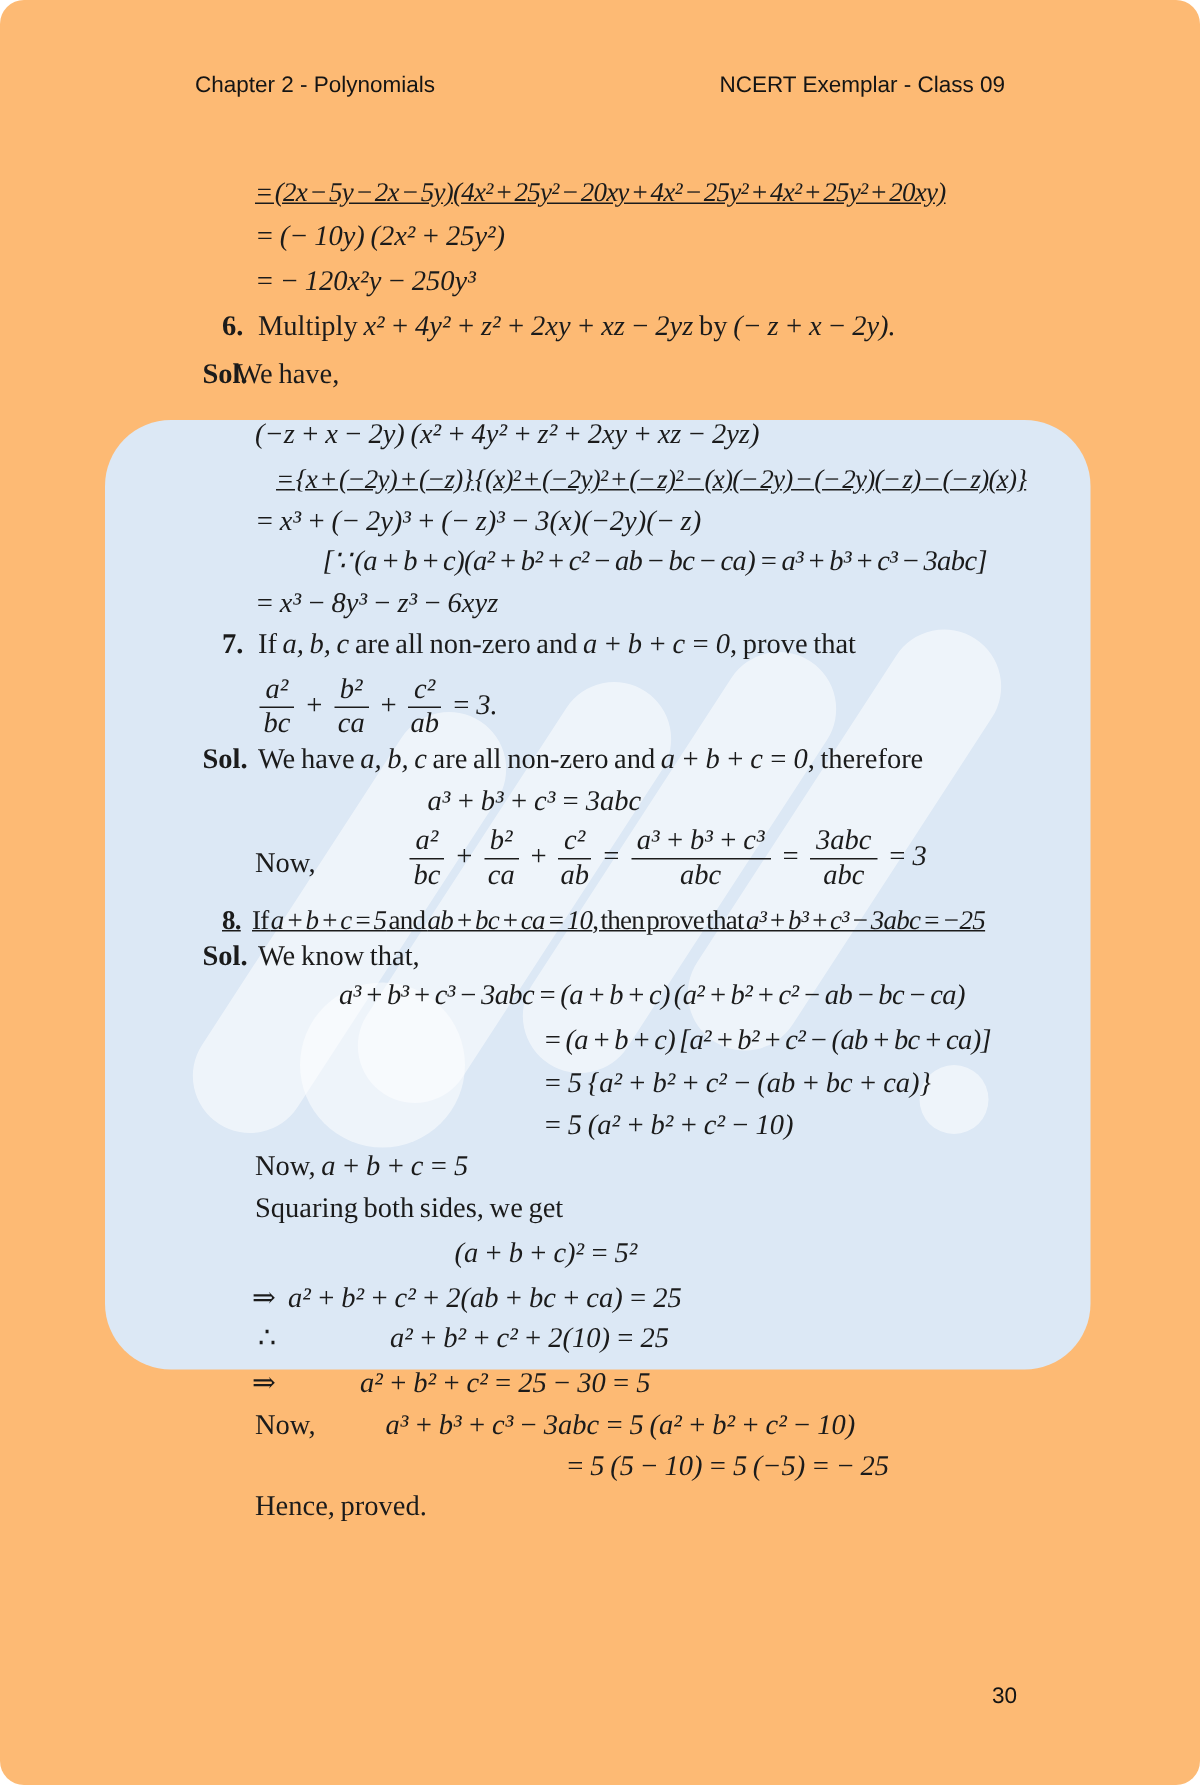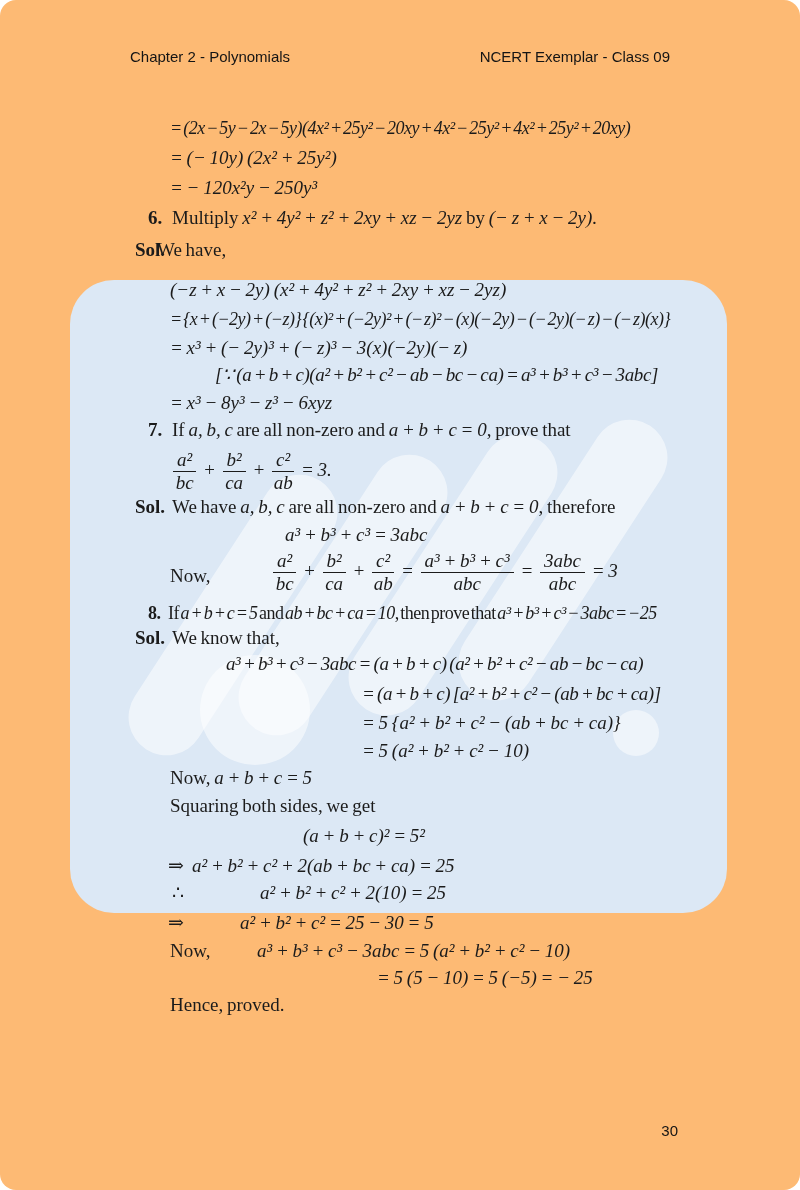--- a/index.html
+++ b/index.html
@@ -11,21 +11,21 @@
          background:#dce8f5;overflow:hidden;}
   .wm{position:absolute;left:105px;top:130px;width:490px;height:400px;}
   .stripe{position:absolute;width:76px;height:320px;border-radius:38px;
           background:rgba(255,255,255,0.52);transform:rotate(33deg);}
   .blob{position:absolute;border-radius:50%;background:rgba(255,255,255,0.52);}
   .line{position:absolute;left:0;width:800px;font-size:19px;line-height:26px;word-spacing:-1px;}
   .pos{position:absolute;top:0;white-space:nowrap;}
   .sg.rm{font-style:normal;}
   .sg.it{font-style:italic;}
   .sg.bf{font-style:normal;font-weight:700;}
-  .cond{font-size:18px;letter-spacing:-0.5px;word-spacing:-2.5px;}
+  .cond{font-size:18px;letter-spacing:-0.5px;word-spacing:-2.5px;text-decoration:underline;}
   .tight{letter-spacing:-0.4px;word-spacing:-1.8px;font-family:Liberation Serif, serif;}
   .frac{display:inline-block;vertical-align:middle;text-align:center;font-style:italic;
         margin:0 3px;line-height:20px;}
   .fn{display:block;padding:0 4px 1px;border-bottom:1.4px solid #1b1b1b;}
   .fd{display:block;padding-top:1px;}
   .ftr{position:absolute;top:1122px;left:0;width:800px;height:26px;
        font-family:"Liberation Sans","DejaVu Sans",sans-serif;font-size:15px;color:#141414;}
   .site{position:absolute;left:120px;right:160px;top:0;text-align:center;}
   .pageno{position:absolute;right:122px;top:0;}
 </style>
@@ -64,21 +64,21 @@
       <span class="pos" style="left:172px"><span class="sg rm">Multiply </span><span class="sg it">x² + 4y² + z² + 2xy + xz − 2yz</span><span class="sg rm"> by </span><span class="sg it">(− z + x − 2y).</span></span>
     </div>
   <div class="line" style="top:237px">
       <span class="pos" style="left:135px"><span class="sg bf">Sol.</span></span>
       <span class="pos" style="left:157px"><span class="sg rm">We have,</span></span>
     </div>
   <div class="line" style="top:277px">
       <span class="pos" style="left:170px"><span class="sg it">(−z + x − 2y) (x² + 4y² + z² + 2xy + xz − 2yz)</span></span>
     </div>
   <div class="line" style="top:306px">
-      <span class="pos cond" style="left:170px"><span class="sg it">= {x + (−2y) + (−z)} {(x)² + (−2y)² + (− z)² − (x)(− 2y) − (− 2y)(− z) − (− z)(x)}</span></span>
+      <span class="pos cond" style="left:184px"><span class="sg it">= {x + (−2y) + (−z)} {(x)² + (−2y)² + (− z)² − (x)(− 2y) − (− 2y)(− z) − (− z)(x)}</span></span>
     </div>
   <div class="line" style="top:335px">
       <span class="pos" style="left:170px"><span class="sg it">= x³ + (− 2y)³ + (− z)³ − 3(x)(−2y)(− z)</span></span>
     </div>
   <div class="line" style="top:362px">
       <span class="pos tight" style="left:215px"><span class="sg it">[∵  (a + b + c)(a² + b² + c² − ab − bc − ca) = a³ + b³ + c³ − 3abc]</span></span>
     </div>
   <div class="line" style="top:390px">
       <span class="pos" style="left:170px"><span class="sg it">= x³ − 8y³ − z³ − 6xyz</span></span>
     </div>

